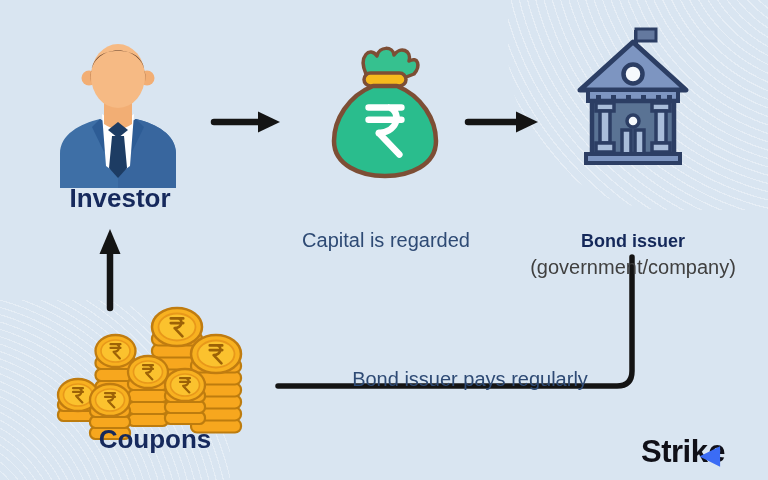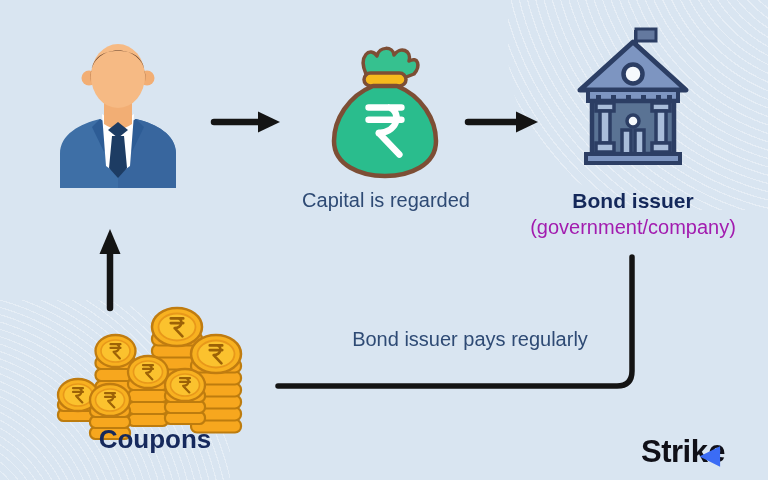--- a/index.html
+++ b/index.html
@@ -4,24 +4,24 @@
 <style>
   html,body{margin:0;padding:0;}
   body{font-family:"Liberation Sans",sans-serif;background:#b9c9dc;}
   .stage{position:relative;width:768px;height:480px;overflow:hidden;background:#d9e5f1;}
   .deco{position:absolute;pointer-events:none;opacity:.55;}
   .deco-tr{right:-70px;top:-80px;width:330px;height:290px;border-radius:0 0 0 160px;
     background:repeating-radial-gradient(circle at 100% 0%,rgba(255,255,255,.65) 0 1.2px,rgba(255,255,255,0) 1.2px 8px);}
   .deco-bl{left:-70px;bottom:-70px;width:300px;height:250px;border-radius:0 140px 0 0;
     background:repeating-radial-gradient(circle at 0% 100%,rgba(255,255,255,.6) 0 1.1px,rgba(255,255,255,0) 1.1px 7px);}
   svg{position:absolute;overflow:visible;}
-  .txt{position:absolute;text-align:center;color:#2e4a74;font-size:20px;line-height:26px;}
+  .txt{position:absolute;text-align:center;color:#2e4a74;font-size:20px;line-height:26px;margin-top:40px;}
   .lbl{position:absolute;text-align:center;color:#16295c;font-size:26px;font-weight:bold;}
-  .sublbl{font-size:20px;font-weight:normal;color:#a21caf;}
-  .bold-line{font-weight:bold;font-size:21px;color:#14285a;}
+  .sublbl{font-size:20px;font-weight:normal;color:#404040;}
+  .bold-line{font-weight:bold;font-size:18px;color:#14285a;}
   .logo{position:absolute;left:641px;top:434px;display:flex;align-items:flex-end;
         font-weight:bold;font-size:31px;color:#101018;letter-spacing:-.5px;}
   .logo .logo-arrow{color:#3b6cf5;font-size:25px;position:relative;top:-1px;margin-left:-7px;margin-right:0;z-index:3;}
   .logo .logo-e{margin-left:-11px;position:relative;z-index:2;}
 </style>
 </head>
 <body>
 
 <div class="stage">
 
@@ -168,20 +168,21 @@
       <use href="#coin-face-sm"></use>
     </g>
     <g transform="translate(64,110)">
       <use href="#coin-side-sm" y="33"></use>
         <use href="#coin-side-sm" y="22"></use>
         <use href="#coin-side-sm" y="11"></use>
       <use href="#coin-face-sm"></use>
     </g>
   </svg>
 
+  <div class="lbl" style="left:38px;top:183px;width:164px;">Investor</div>
 
   <div class="txt" style="left:294px;top:187px;width:184px;">
     <div>Capital is regarded</div>
   </div>
 
   <div class="txt" style="left:518px;top:188px;width:230px;">
     <div class="bold-line">Bond issuer</div>
     <div class="sublbl">(government/company)</div>
   </div>
 

